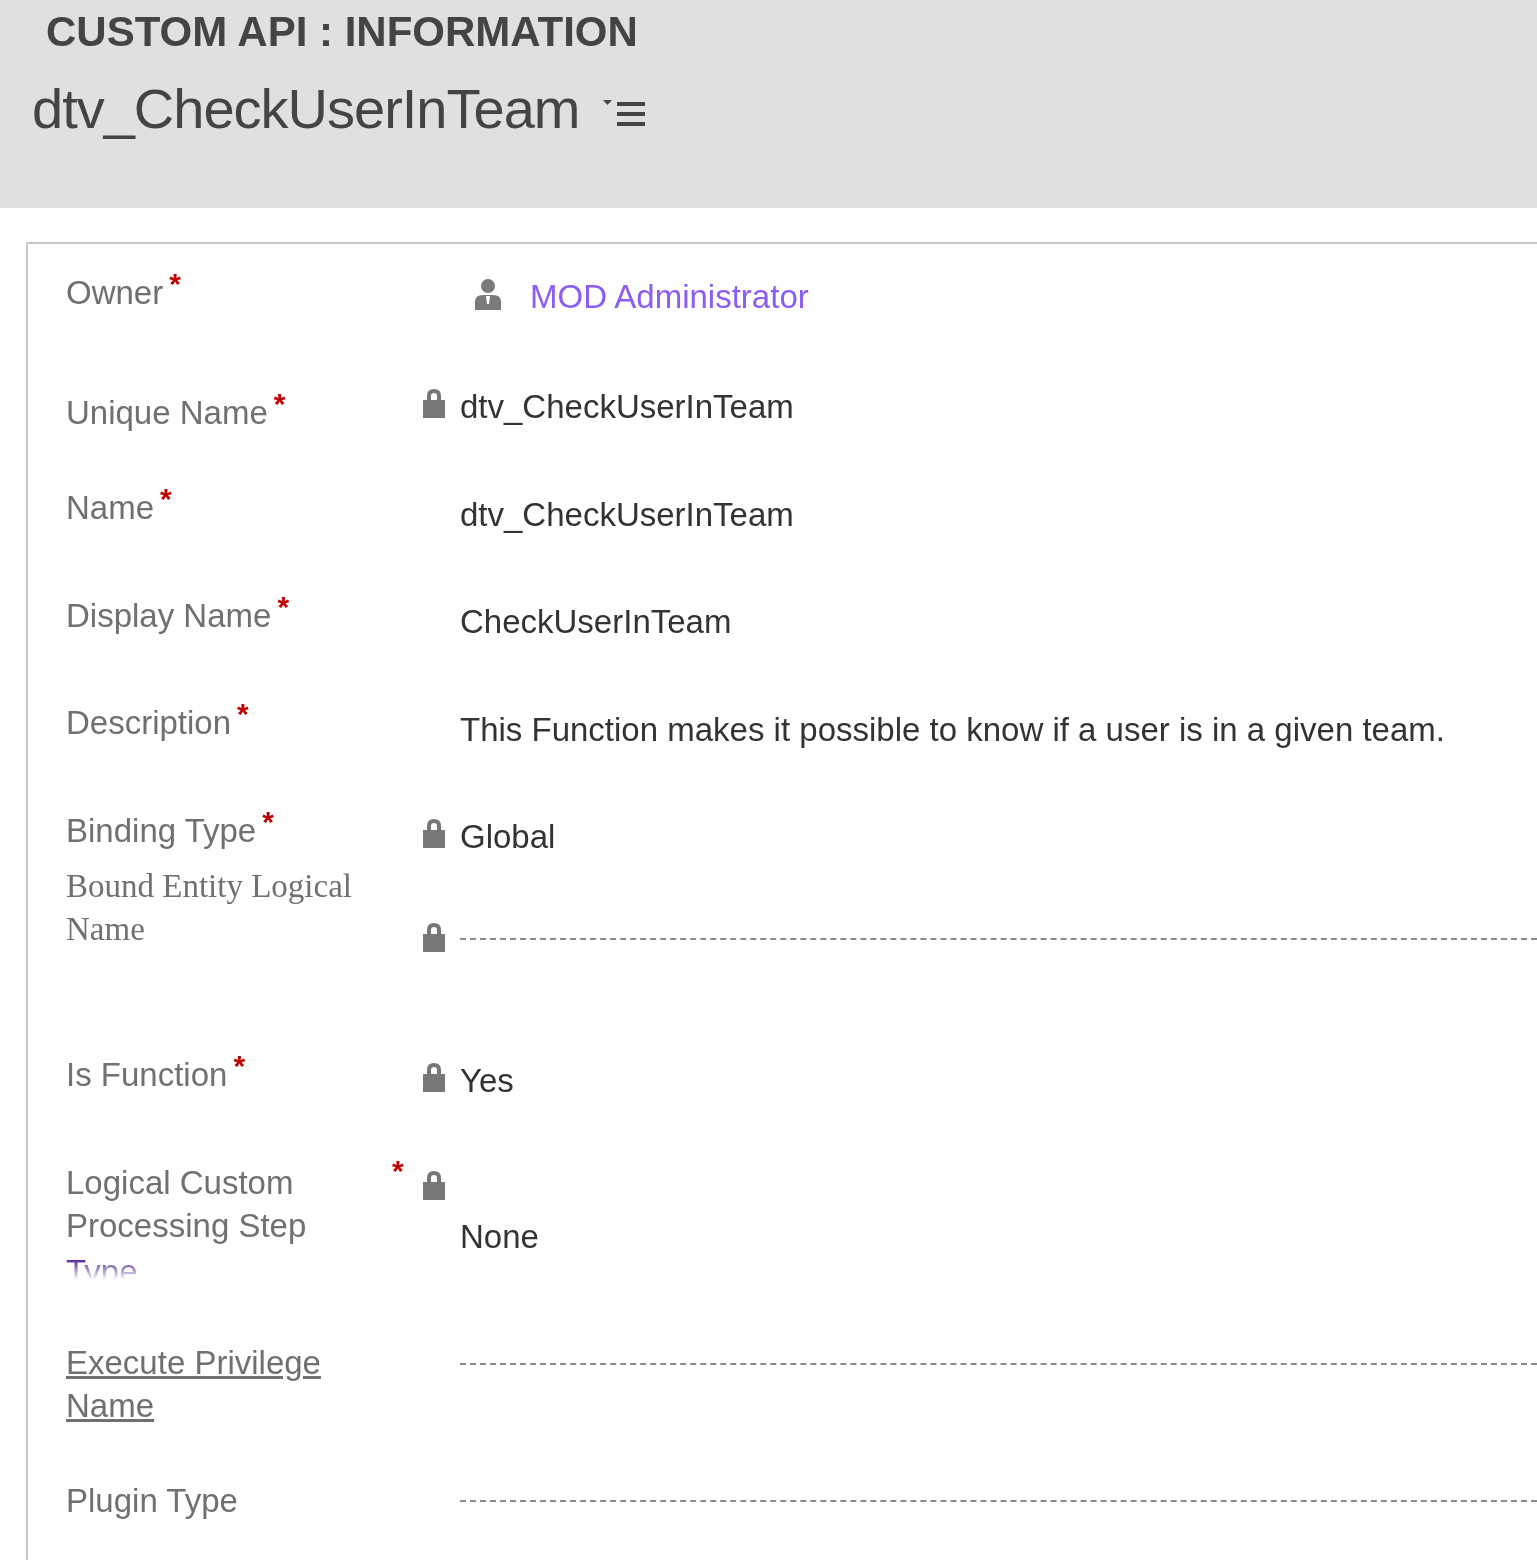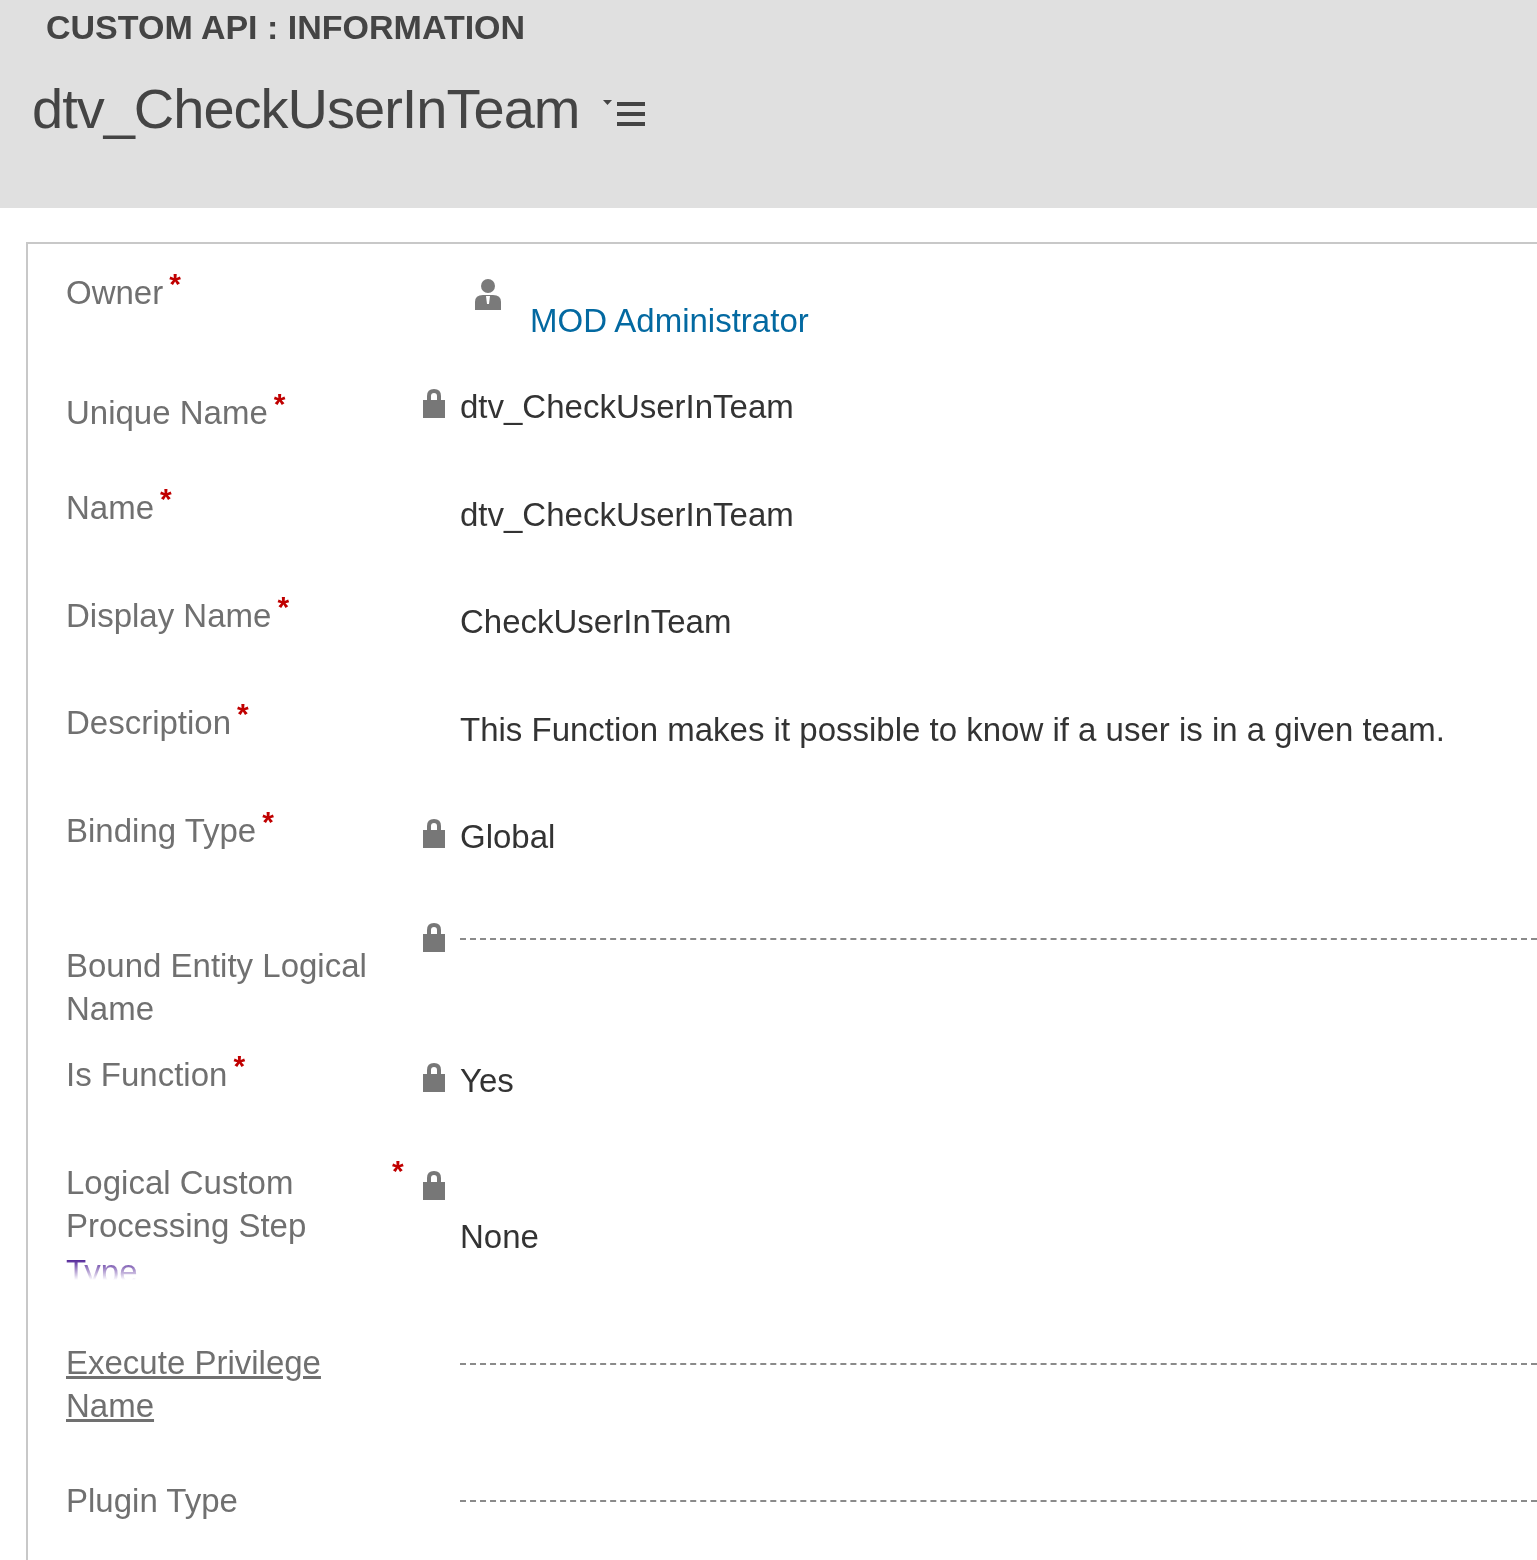--- a/index.html
+++ b/index.html
@@ -8,21 +8,21 @@
       background: #ffffff;
       font-family: "Liberation Sans", "DejaVu Sans", sans-serif;
       position: relative;
     }
     .header {
       position: absolute; left: 0; top: 0; width: 1537px; height: 208px;
       background: #e0e0e0;
     }
     .entity-type {
       position: absolute; left: 46px; top: 8px;
-      font-size: 34px; font-weight: bold; color: #444444; letter-spacing: 0px;
+      font-size: 42px; font-weight: bold; color: #444444; letter-spacing: 0px;
     }
     .record-title {
       position: absolute; left: 32px; top: 76px;
       font-size: 56px; color: #444444; font-weight: normal; letter-spacing: -1px;
     }
     .form-selector {
       position: absolute; left: 603px; top: 99px; width: 44px; height: 30px; cursor: pointer;
     }
     .form-card {
       position: absolute; left: 26px; top: 242px; width: 1520px; height: 1330px;
@@ -43,21 +43,21 @@
       position: absolute; left: 423px; width: 22px; height: 30px;
     }
     .field-value {
       position: absolute; left: 460px;
       font-size: 33px; color: #333333; line-height: 43px; white-space: nowrap;
     }
     .empty-line {
       position: absolute; left: 460px; width: 1077px; height: 0;
       border-top: 2px dashed #8a8a8a;
     }
-    .owner-link { color: #0369a1; left: 530px; cursor: pointer; margin-top: 24px; }
+    .owner-link { color: #8b5cf6; left: 530px; cursor: pointer; }
     .user-icon { position: absolute; left: 473px; top: 277px; width: 30px; height: 34px; }
     .fade {
       color: #4c1d95;
       -webkit-mask-image: linear-gradient(to bottom, #000 30%, transparent 100%);
       mask-image: linear-gradient(to bottom, #000 30%, transparent 100%);
       display: inline-block; height: 30px; overflow: hidden;
     }
   </style>
 </head>
 <body>
@@ -119,21 +119,21 @@
   <span>Binding Type</span><span class="req">*</span>
 </div>
 <div class="lock" style="top:818px;">
   <svg width="22" height="30" viewBox="0 0 22 30">
       <path d="M4,12 L4,8 Q4,1 11,1 Q18,1 18,8 L18,12 L14,12 L14,8 Q14,5 11,5 Q8,5 8,8 L8,12 Z" fill="#777"></path>
       <rect x="0" y="12" width="22" height="18" fill="#777"></rect>
     </svg>
 </div>
 <div class="field-value" style="top:815px;">Global</div>
 
-<div class="field-label" style="top:944px;">
+<div class="field-label" style="top:865px;font-family:Liberation Serif, serif;">
   <div>Bound Entity Logical</div>
   <div>Name</div>
 </div>
 <div class="lock" style="top:922px;">
   <svg width="22" height="30" viewBox="0 0 22 30">
       <path d="M4,12 L4,8 Q4,1 11,1 Q18,1 18,8 L18,12 L14,12 L14,8 Q14,5 11,5 Q8,5 8,8 L8,12 Z" fill="#777"></path>
       <rect x="0" y="12" width="22" height="18" fill="#777"></rect>
     </svg>
 </div>
 <div class="empty-line" style="top:938px;"></div>

